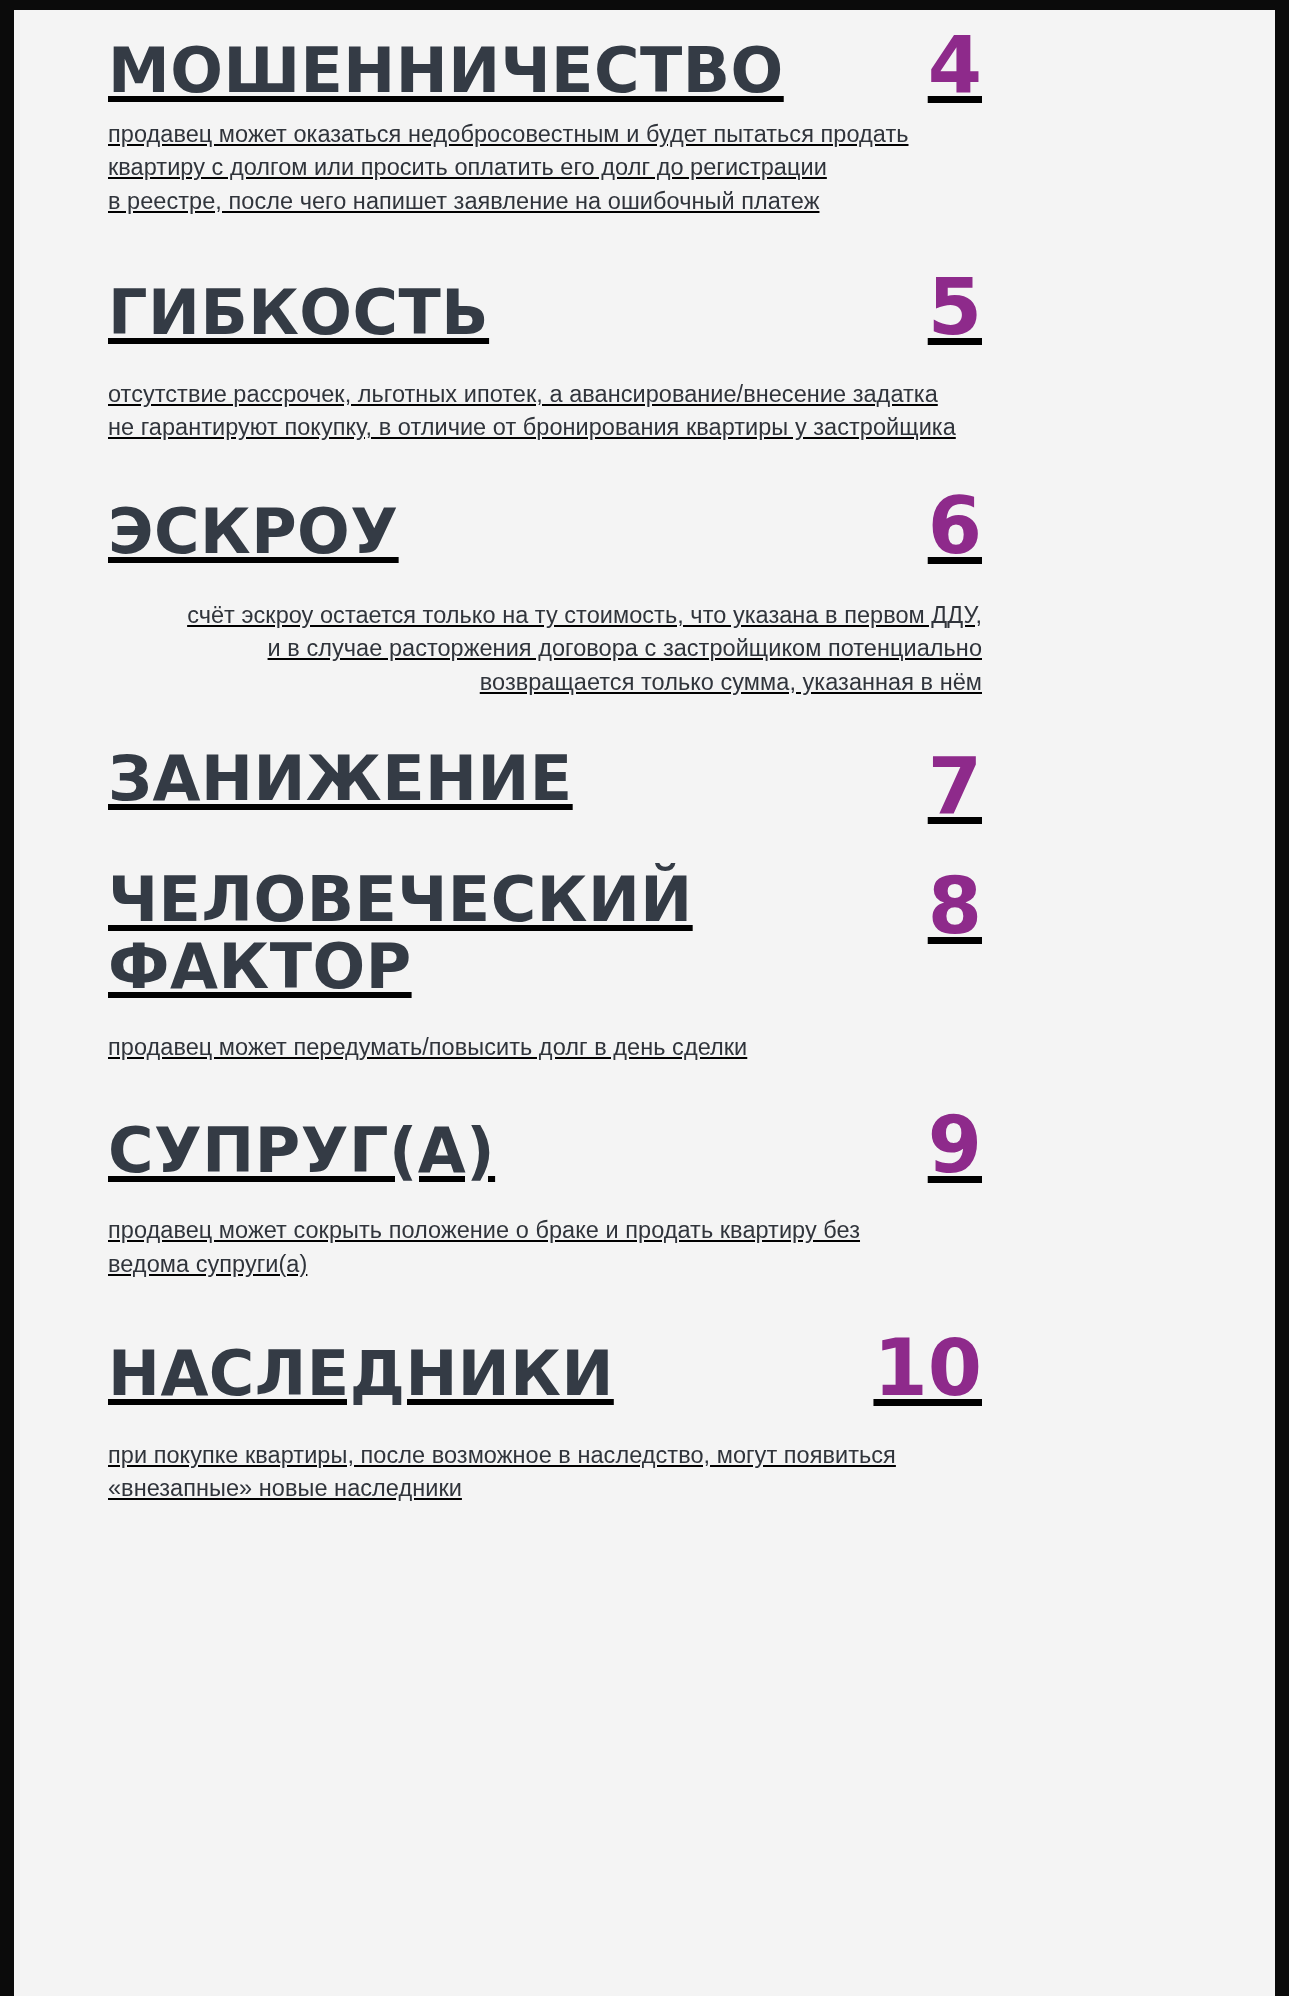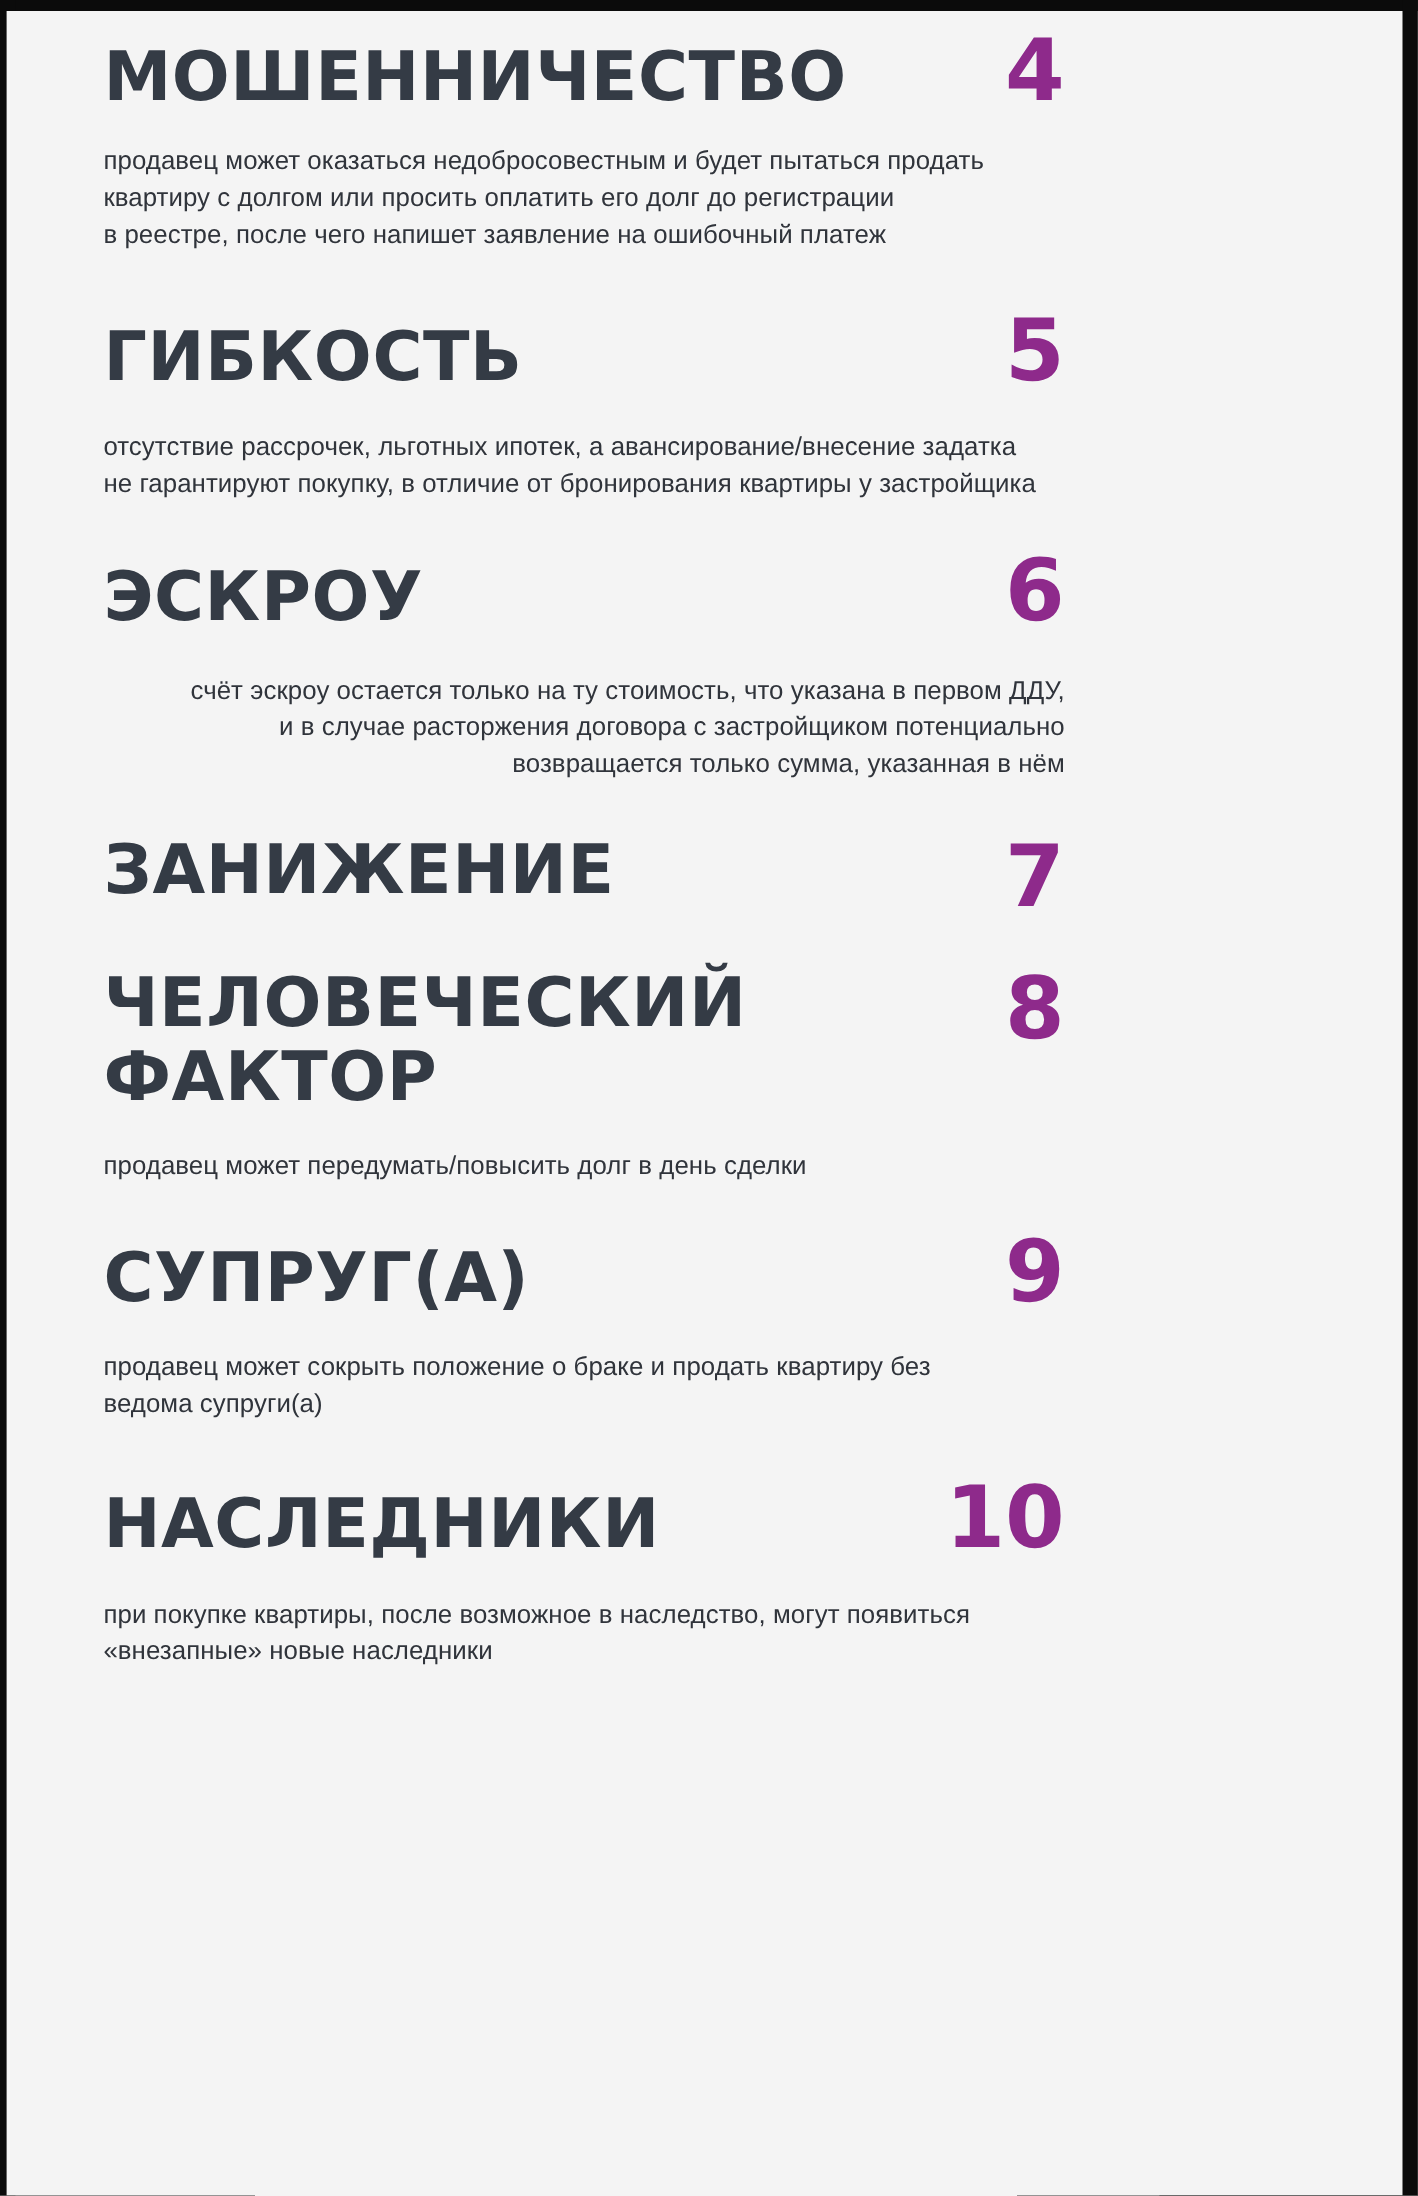--- a/index.html
+++ b/index.html
@@ -32,27 +32,28 @@
   .edge-top {
     position: absolute;
     top: 0;
     left: 0;
     width: 1289px;
     height: 10px;
     background: #0b0b0b;
   }
   .content {
     position: absolute;
-    left: 6px;
+    left: 20px;
     top: 10px;
     width: 1048px;
     height: 1986px;
     background: #f4f4f4;
     padding: 0;
     box-sizing: border-box;
+    text-decoration: underline;
   }
   .block {
     padding: 0 86px 0 88px;
     box-sizing: border-box;
   }
   .head-row {
     display: flex;
     align-items: baseline;
     justify-content: space-between;
     width: 100%;
@@ -86,21 +87,21 @@
     font-family: "Liberation Sans", sans-serif;
     color: #30343b;
     font-size: 23.5px;
     line-height: 1.42;
     margin: 0;
     white-space: pre-line;
     letter-spacing: 0.05px;
   }
   
   .b1 { padding-top: 16px; }
-  .b1 .desc { margin-top: 26px; }
+  .b1 .desc { margin-top: 14px; }
   .b2 { padding-top: 50px; }
   .b2 .desc { margin-top: 32px; }
   .b3 { padding-top: 42px; }
   .b3 .desc { margin-top: 34px; text-align: right; }
   .b4 { padding-top: 48px; }
   .b4 .desc { margin-top: 32px; }
   .b5 { padding-top: 42px; }
   .b5 .desc { margin-top: 30px; }
   .b6 { padding-top: 42px; }
   .b6 .desc { margin-top: 30px; }

